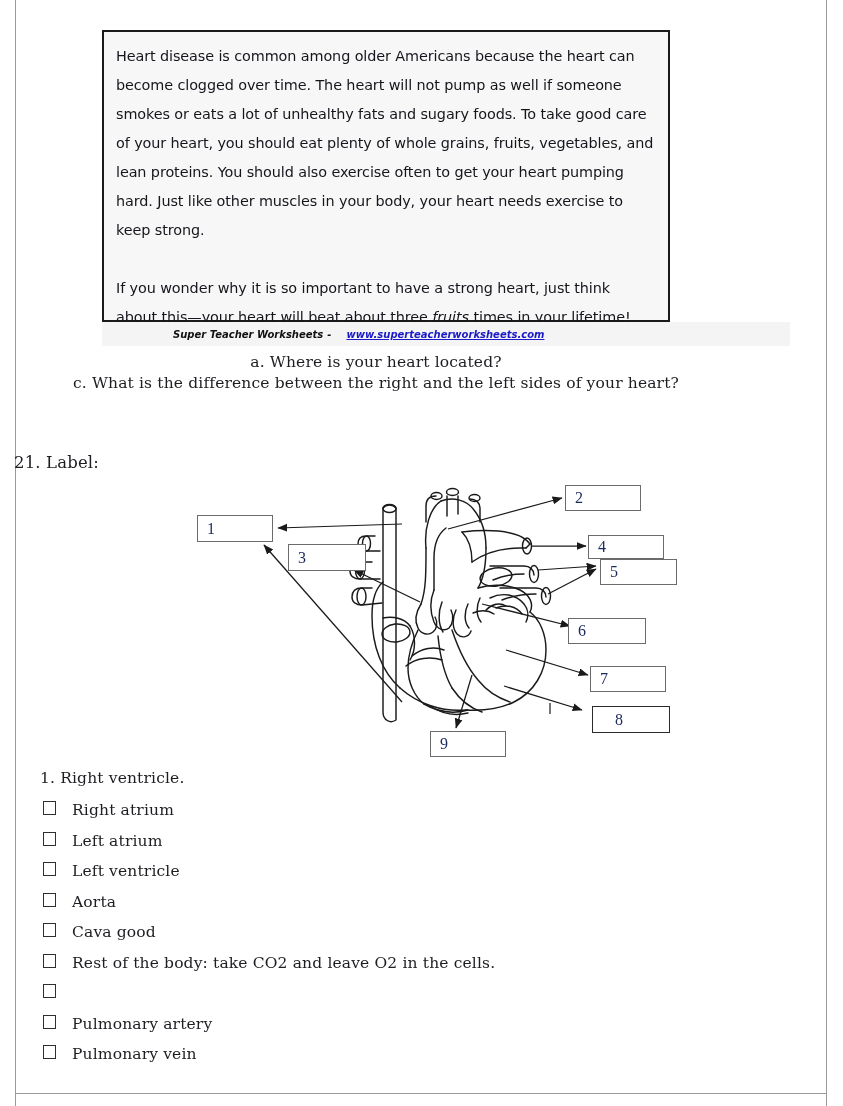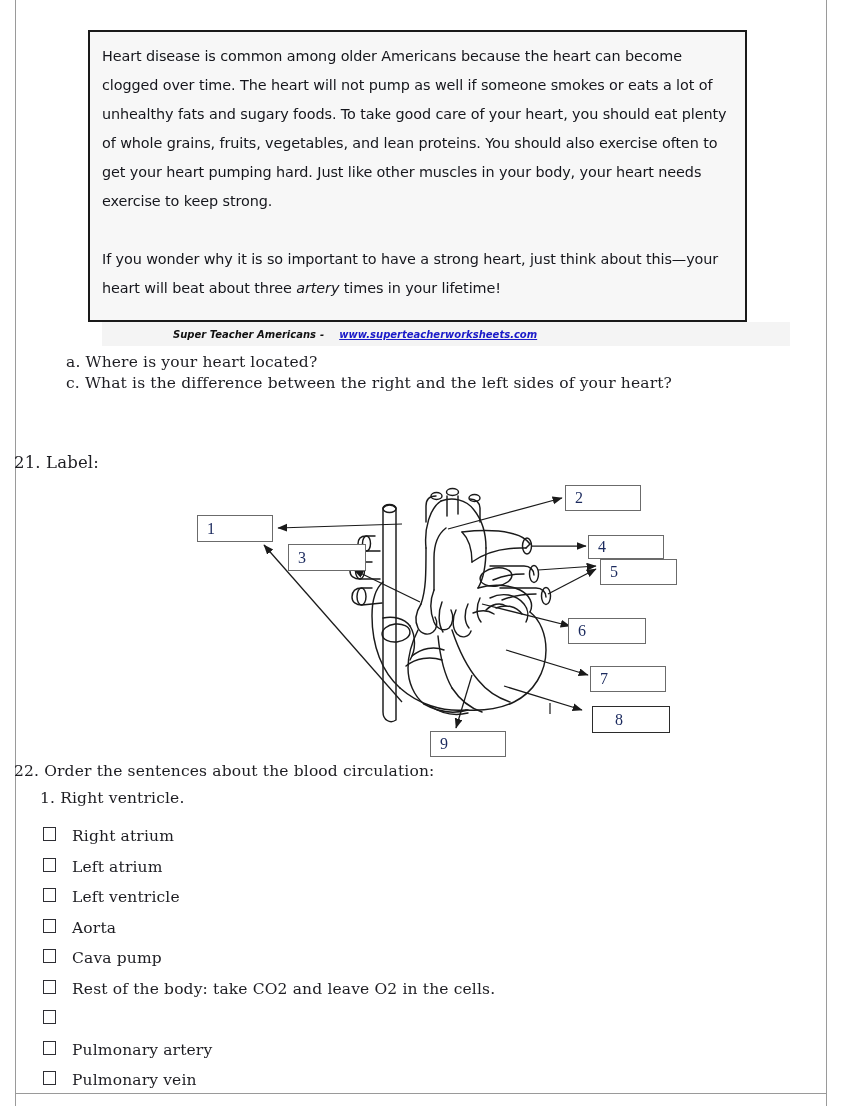--- a/index.html
+++ b/index.html
@@ -26,22 +26,22 @@
     position: absolute;
     background: #9a9a9a;
   }
   .edge-left  { left: 15px;  top: 0;     width: 1px;  height: 1106px; }
   .edge-right { left: 826px; top: 0;     width: 1px;  height: 1106px; }
   .edge-bottom{ left: 15px;  top: 1093px;width: 812px;height: 1px; }
 
   
   #passage-wrap {
     position: absolute;
-    left: 88px; top: 30px;
-    width: 659px; height: 292px;
+    left: 102px; top: 30px;
+    width: 568px; height: 292px;
     background: #f7f7f7;
     border: 2px solid #1a1a1a;
     box-sizing: border-box;
   }
   #passage-inner {
     padding: 10px 14px 0 12px;
     font-family: "DejaVu Sans", sans-serif;
     font-size: 14.4px;
     line-height: 29px;
     color: #15161c;
@@ -83,20 +83,21 @@
     letter-spacing: 0.15px;
   }
   #sub-questions {
     position: absolute;
     left: 66px; top: 352px;
     width: 620px;
   }
   #sub-questions .q {
     line-height: 20.5px;
     white-space: nowrap;
+    text-align: center;
   }
 
   #label-heading {
     position: absolute;
     left: 14px; top: 453px;
     font-size: 16.5px;
   }
 
   
   #diagram {
@@ -131,21 +132,21 @@
   }
   #q22-title { font-size: 15.5px; line-height: 20px; white-space: nowrap; }
   #q22-first {
     margin-left: 26px;
     font-size: 15.5px;
     line-height: 21px;
     margin-top: 7px;
     white-space: nowrap;
   }
   #q22-list {
-    margin: 12px 0 0 0;
+    margin: 6px 0 0 0;
     padding: 0;
     list-style: none;
   }
   #q22-list li {
     position: relative;
     height: 30.5px;
     padding-left: 58px;
     font-size: 15.5px;
     line-height: 30.5px;
     white-space: nowrap;
@@ -164,27 +165,27 @@
 
 <div id="page">
 
   <div class="page-edge edge-left"></div>
   <div class="page-edge edge-right"></div>
   <div class="page-edge edge-bottom"></div>
 
   <div id="passage-wrap">
     <div id="passage-inner">
       <p>Heart disease is common among older Americans because the heart can become clogged over time. The heart will not pump as well if someone smokes or eats a lot of unhealthy fats and sugary foods. To take good care of your heart, you should eat plenty of whole grains, fruits, vegetables, and lean proteins. You should also exercise often to get your heart pumping hard. Just like other muscles in your body, your heart needs exercise to keep strong.</p>
-      <p class="second"><span>If you wonder why it is so important to have a strong heart, just think about this—your heart will beat about three </span><em>artery</em><span> times in your lifetime!</span></p>
+      <p class="second"><span>If you wonder why it is so important to have a strong heart, just think about this—your heart will beat about three </span><em>fruits</em><span> times in your lifetime!</span></p>
     </div>
   </div>
 
   <div id="footer-band"></div>
   <div id="footer-text">
-    <span>Super Teacher Americans</span><span class="dash">-</span><span class="url">www.superteacherworksheets.com</span>
+    <span>Super Teacher Worksheets</span><span class="dash">-</span><span class="url">www.superteacherworksheets.com</span>
   </div>
 
   <div id="sub-questions" class="hand">
     <div class="q">a. Where is your heart located?</div>
     <div class="q">c. What is the difference between the right and the left sides of your heart?</div>
   </div>
 
   <div id="label-heading" class="hand">21. Label:</div>
 
   <div id="diagram">
@@ -322,42 +323,41 @@
     <span>7</span>
   </div>
   <div class="lbl-box dark" style="left:592px; top:706px; width:78px; height:27px;">
     <span class="centered">8</span>
   </div>
   <div class="lbl-box" style="left:430px; top:731px; width:76px; height:26px;">
     <span>9</span>
   </div>
 
   <div id="q22" class="hand">
-    <div id="q22-title">22. Order the sentences about the blood circulation:</div>
     <div id="q22-first">1. Right ventricle.</div>
     <ul id="q22-list">
       <li>
         <span class="cbox"></span>
         <span>Right atrium</span>
       </li>
       <li>
         <span class="cbox"></span>
         <span>Left atrium</span>
       </li>
       <li>
         <span class="cbox"></span>
         <span>Left ventricle</span>
       </li>
       <li>
         <span class="cbox"></span>
         <span>Aorta</span>
       </li>
       <li>
         <span class="cbox"></span>
-        <span>Cava pump</span>
+        <span>Cava good</span>
       </li>
       <li>
         <span class="cbox"></span>
         <span>Rest of the body: take CO2 and leave O2 in the cells.</span>
       </li>
       <li>
         <span class="cbox"></span>
       </li>
       <li>
         <span class="cbox"></span>

